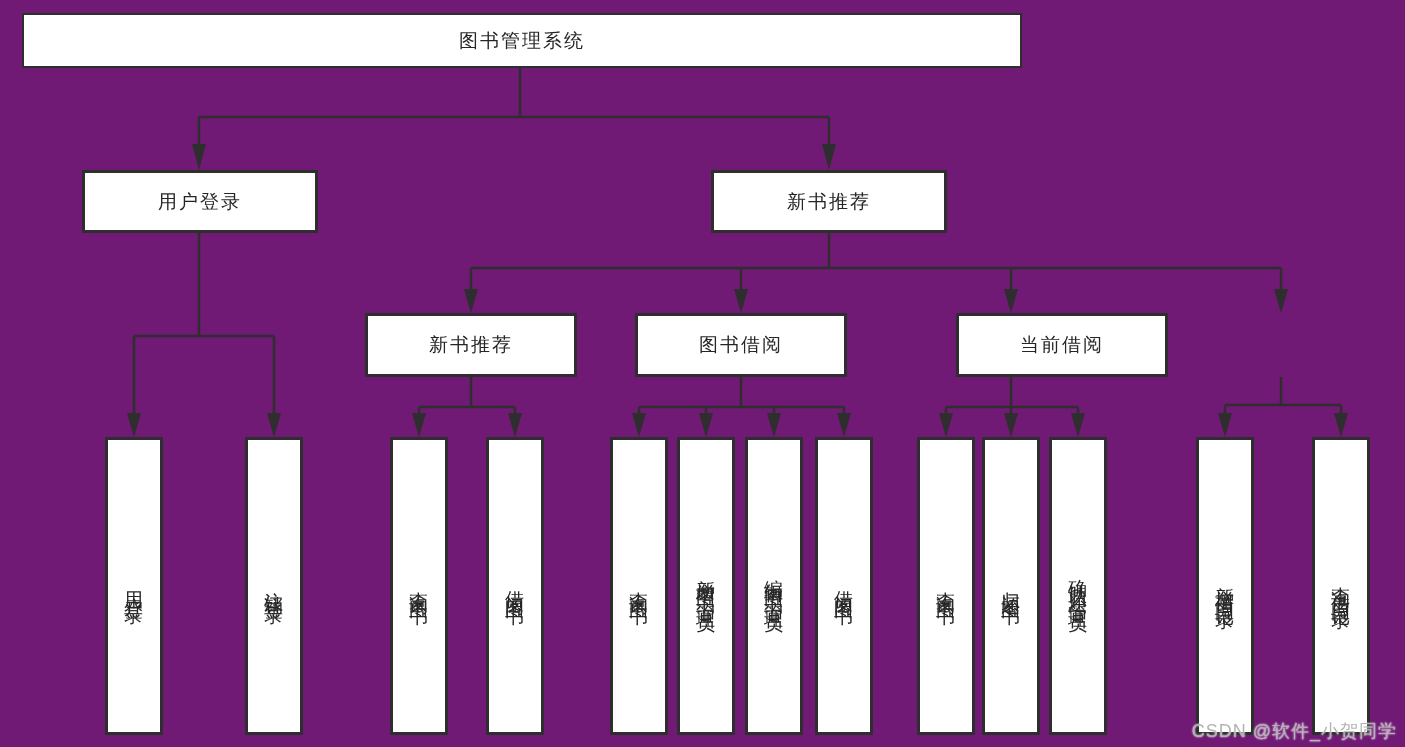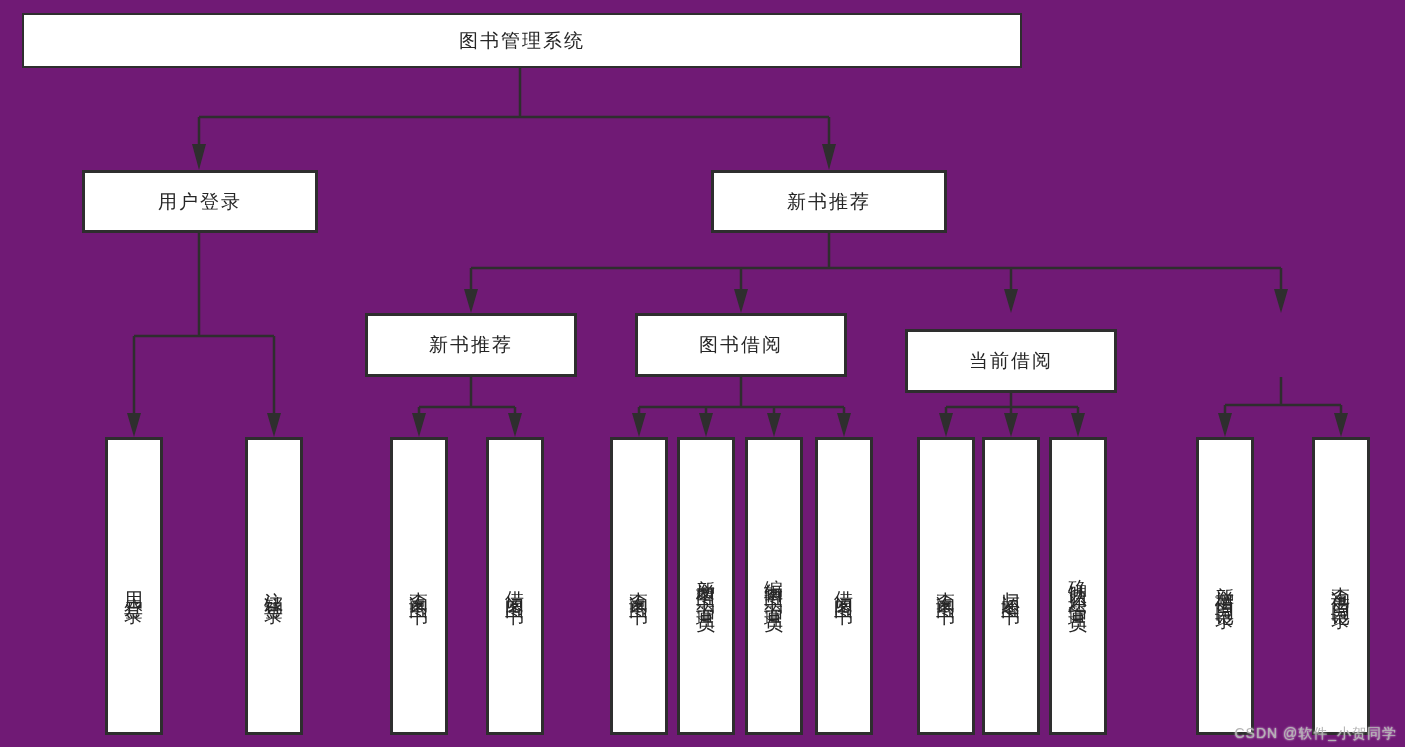--- a/index.html
+++ b/index.html
@@ -39,21 +39,21 @@
   }
   .root-node {
     left: 22px; top: 13px; width: 1000px; height: 55px;
     border-width: 2px;
   }
   .l2-login  { left: 82px;  top: 170px; width: 236px; height: 63px; }
   .l2-mgmt   { left: 711px; top: 170px; width: 236px; height: 63px; }
   .l3 { top: 313px; width: 212px; height: 64px; }
   .l3-recommend { left: 365px; align-items: center; }
   .l3-borrow    { left: 635px; text-align: right; }
-  .l3-current   { left: 905px; margin-top: 16px; }
+  .l3-current   { left: 956px; }
   .l3-record    { left: 1175px; }
   .leaf {
     top: 437px; width: 58px; height: 298px;
   }
   .leaf .vlbl {
     writing-mode: vertical-rl;
     text-orientation: mixed;
     font-size: 19px;
     letter-spacing: 5px;
     line-height: 1;
@@ -70,21 +70,21 @@
   .leaf-8  { left: 815px; }
   .leaf-9  { left: 917px; }
   .leaf-10 { left: 982px; }
   .leaf-11 { left: 1049px; }
   .leaf-12 { left: 1196px; }
   .leaf-13 { left: 1312px; }
   .watermark {
     position: absolute;
     right: 8px;
     bottom: 4px;
-    font-size: 14px;
+    font-size: 18px;
     color: #b3b3b3;
     letter-spacing: 1px;
     text-shadow: 0 0 2px #ffffff;
     margin-left: 43px;
   }
 </style>
 </head>
 <body>
 
 <div class="stage">

